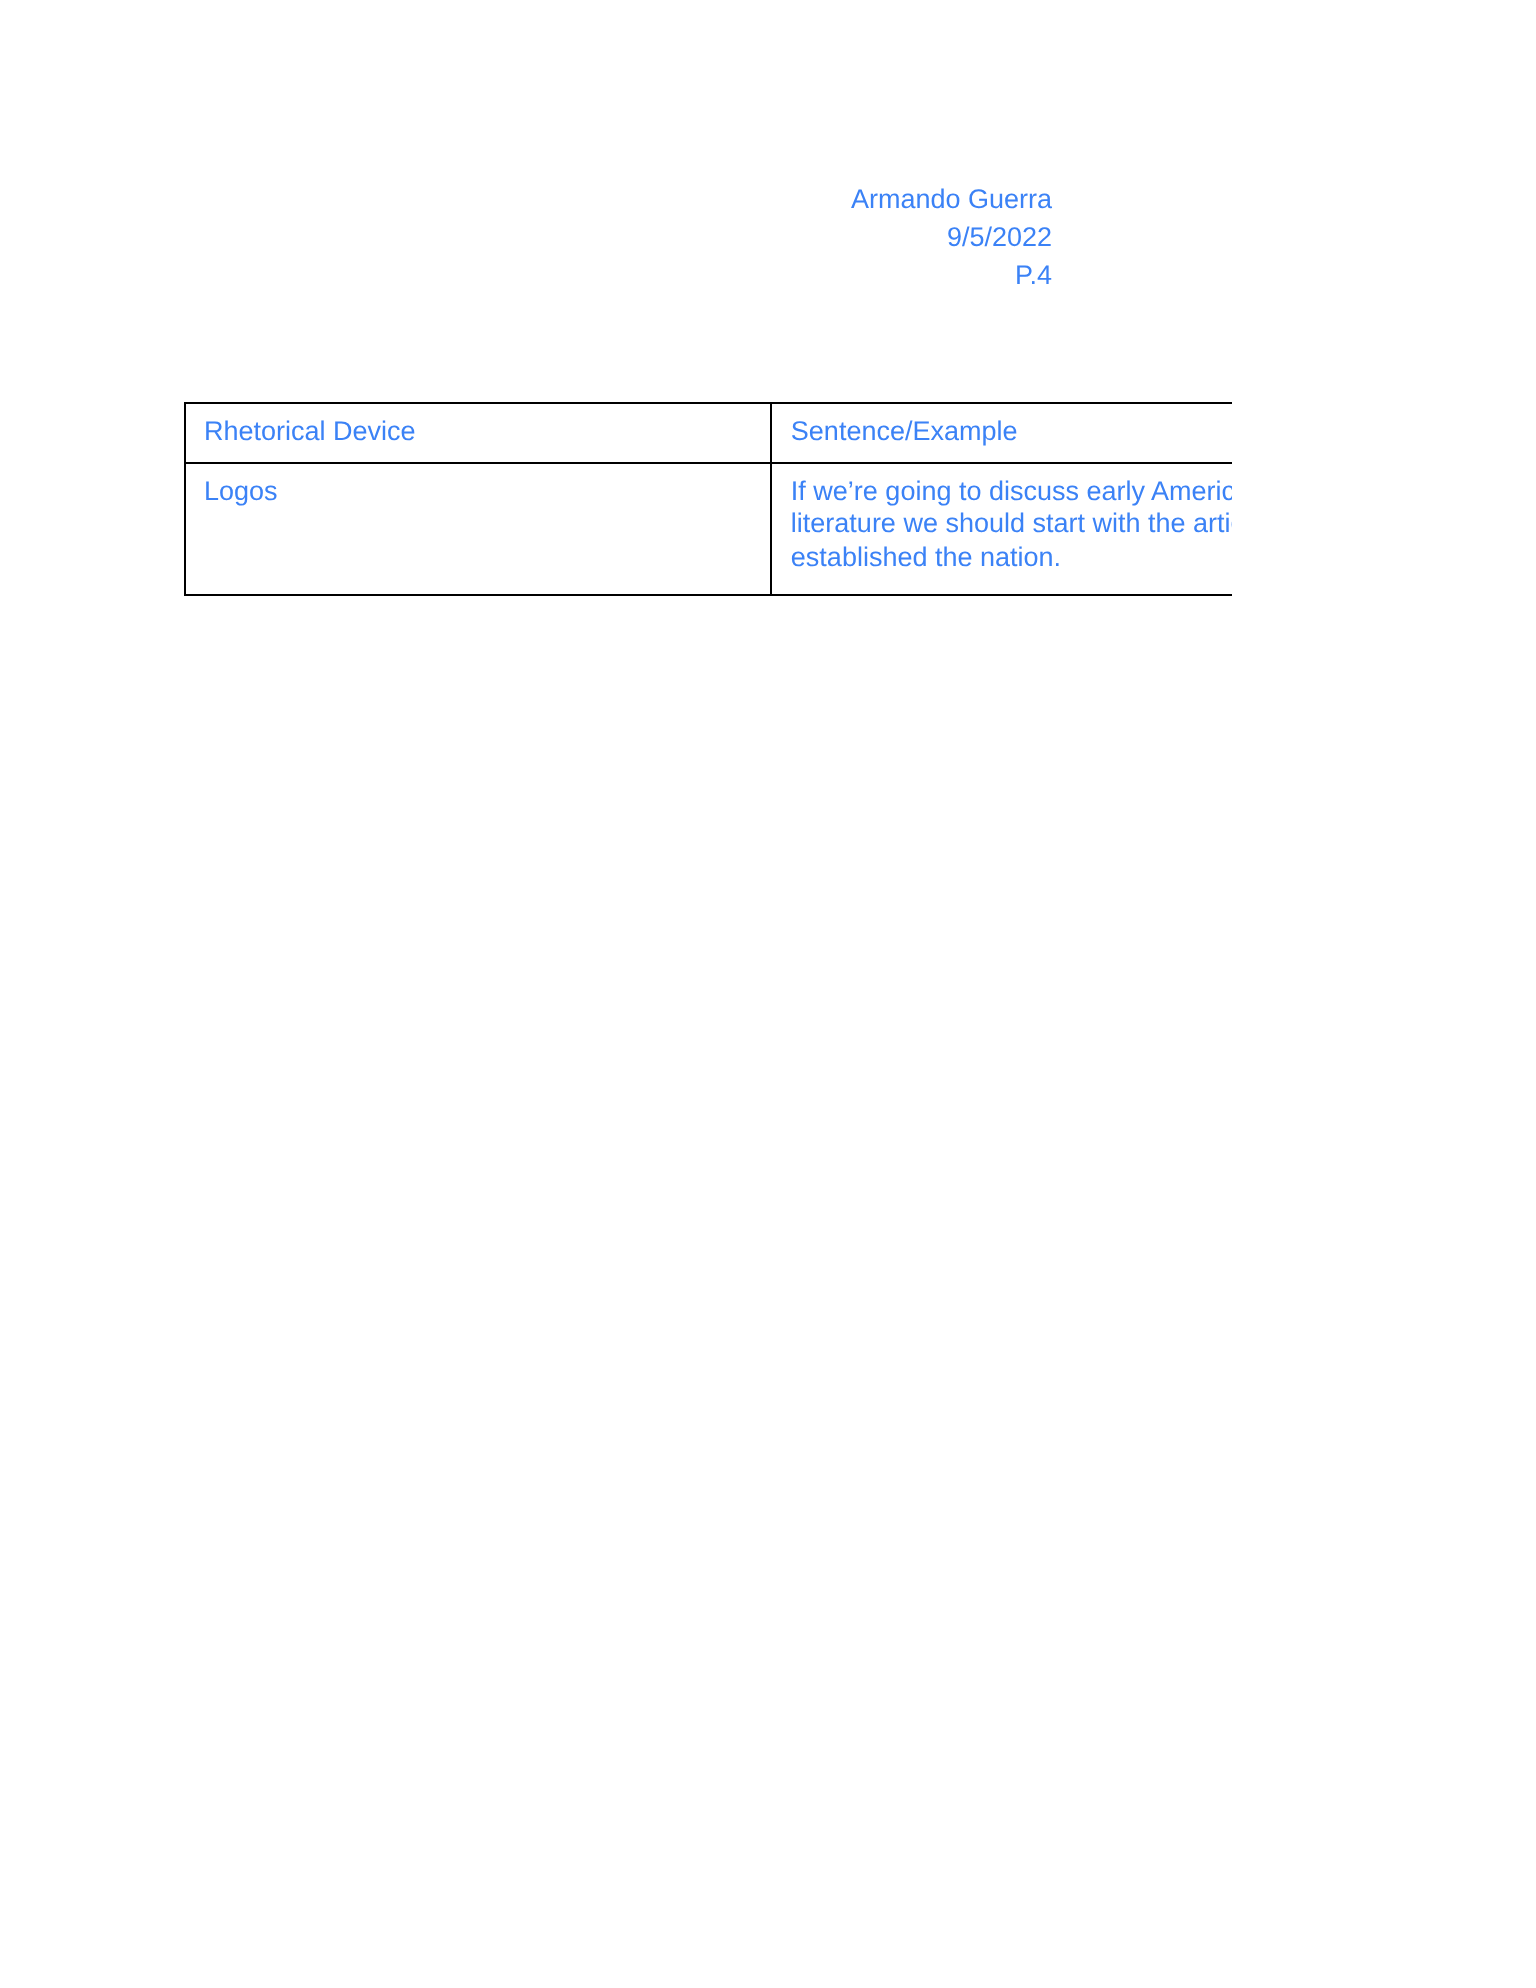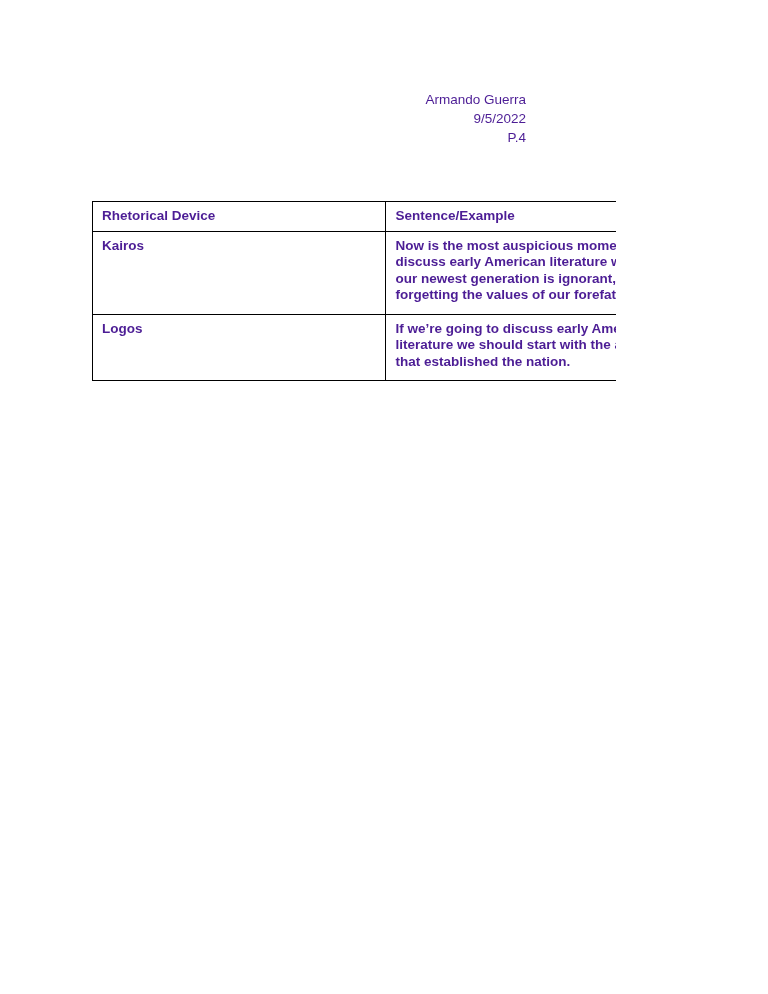--- a/index.html
+++ b/index.html
@@ -6,21 +6,21 @@
   html, body {
     margin: 0;
     padding: 0;
     background: #ffffff;
   }
   .page {
     position: relative;
     width: 616px;
     height: 994px;
     background: #ffffff;
-    color: #4c1d95;
+    color: #3b82f6;
     font-family: "Liberation Sans", sans-serif;
     overflow: hidden;
   }
   .header-block {
     position: absolute;
     top: 90px;
     right: 90px;
     text-align: right;
     font-size: 13.5px;
     line-height: 19px;
@@ -32,21 +32,21 @@
     width: 586px;
     border-collapse: collapse;
     font-size: 13.5px;
   }
   .doc-table th,
   .doc-table td {
     border: 1px solid #000000;
     padding: 6px 10px 10px 9px;
     text-align: left;
     vertical-align: top;
-    font-weight: bold;
+    font-weight: normal;
     line-height: 16.5px;
   }
   .doc-table th {
     padding-bottom: 6px;
   }
   .col-device { width: 294px; }
   .col-example { width: 292px; margin-top: 48px; }
 </style>
 </head>
 <body>
@@ -61,23 +61,19 @@
 
   <table class="doc-table">
     <thead>
       <tr>
         <th class="col-device">Rhetorical Device</th>
         <th class="col-example">Sentence/Example</th>
       </tr>
     </thead>
     <tbody>
       <tr>
-        <td>Kairos</td>
-        <td>Now is the most auspicious moment to discuss early American literature while our newest generation is ignorant, forgetting the values of our forefathers.</td>
-      </tr>
-      <tr>
         <td>Logos</td>
         <td>If we’re going to discuss early American literature we should start with the article that established the nation.</td>
       </tr>
     </tbody>
   </table>
 
 </div>
 
 </body></html>

